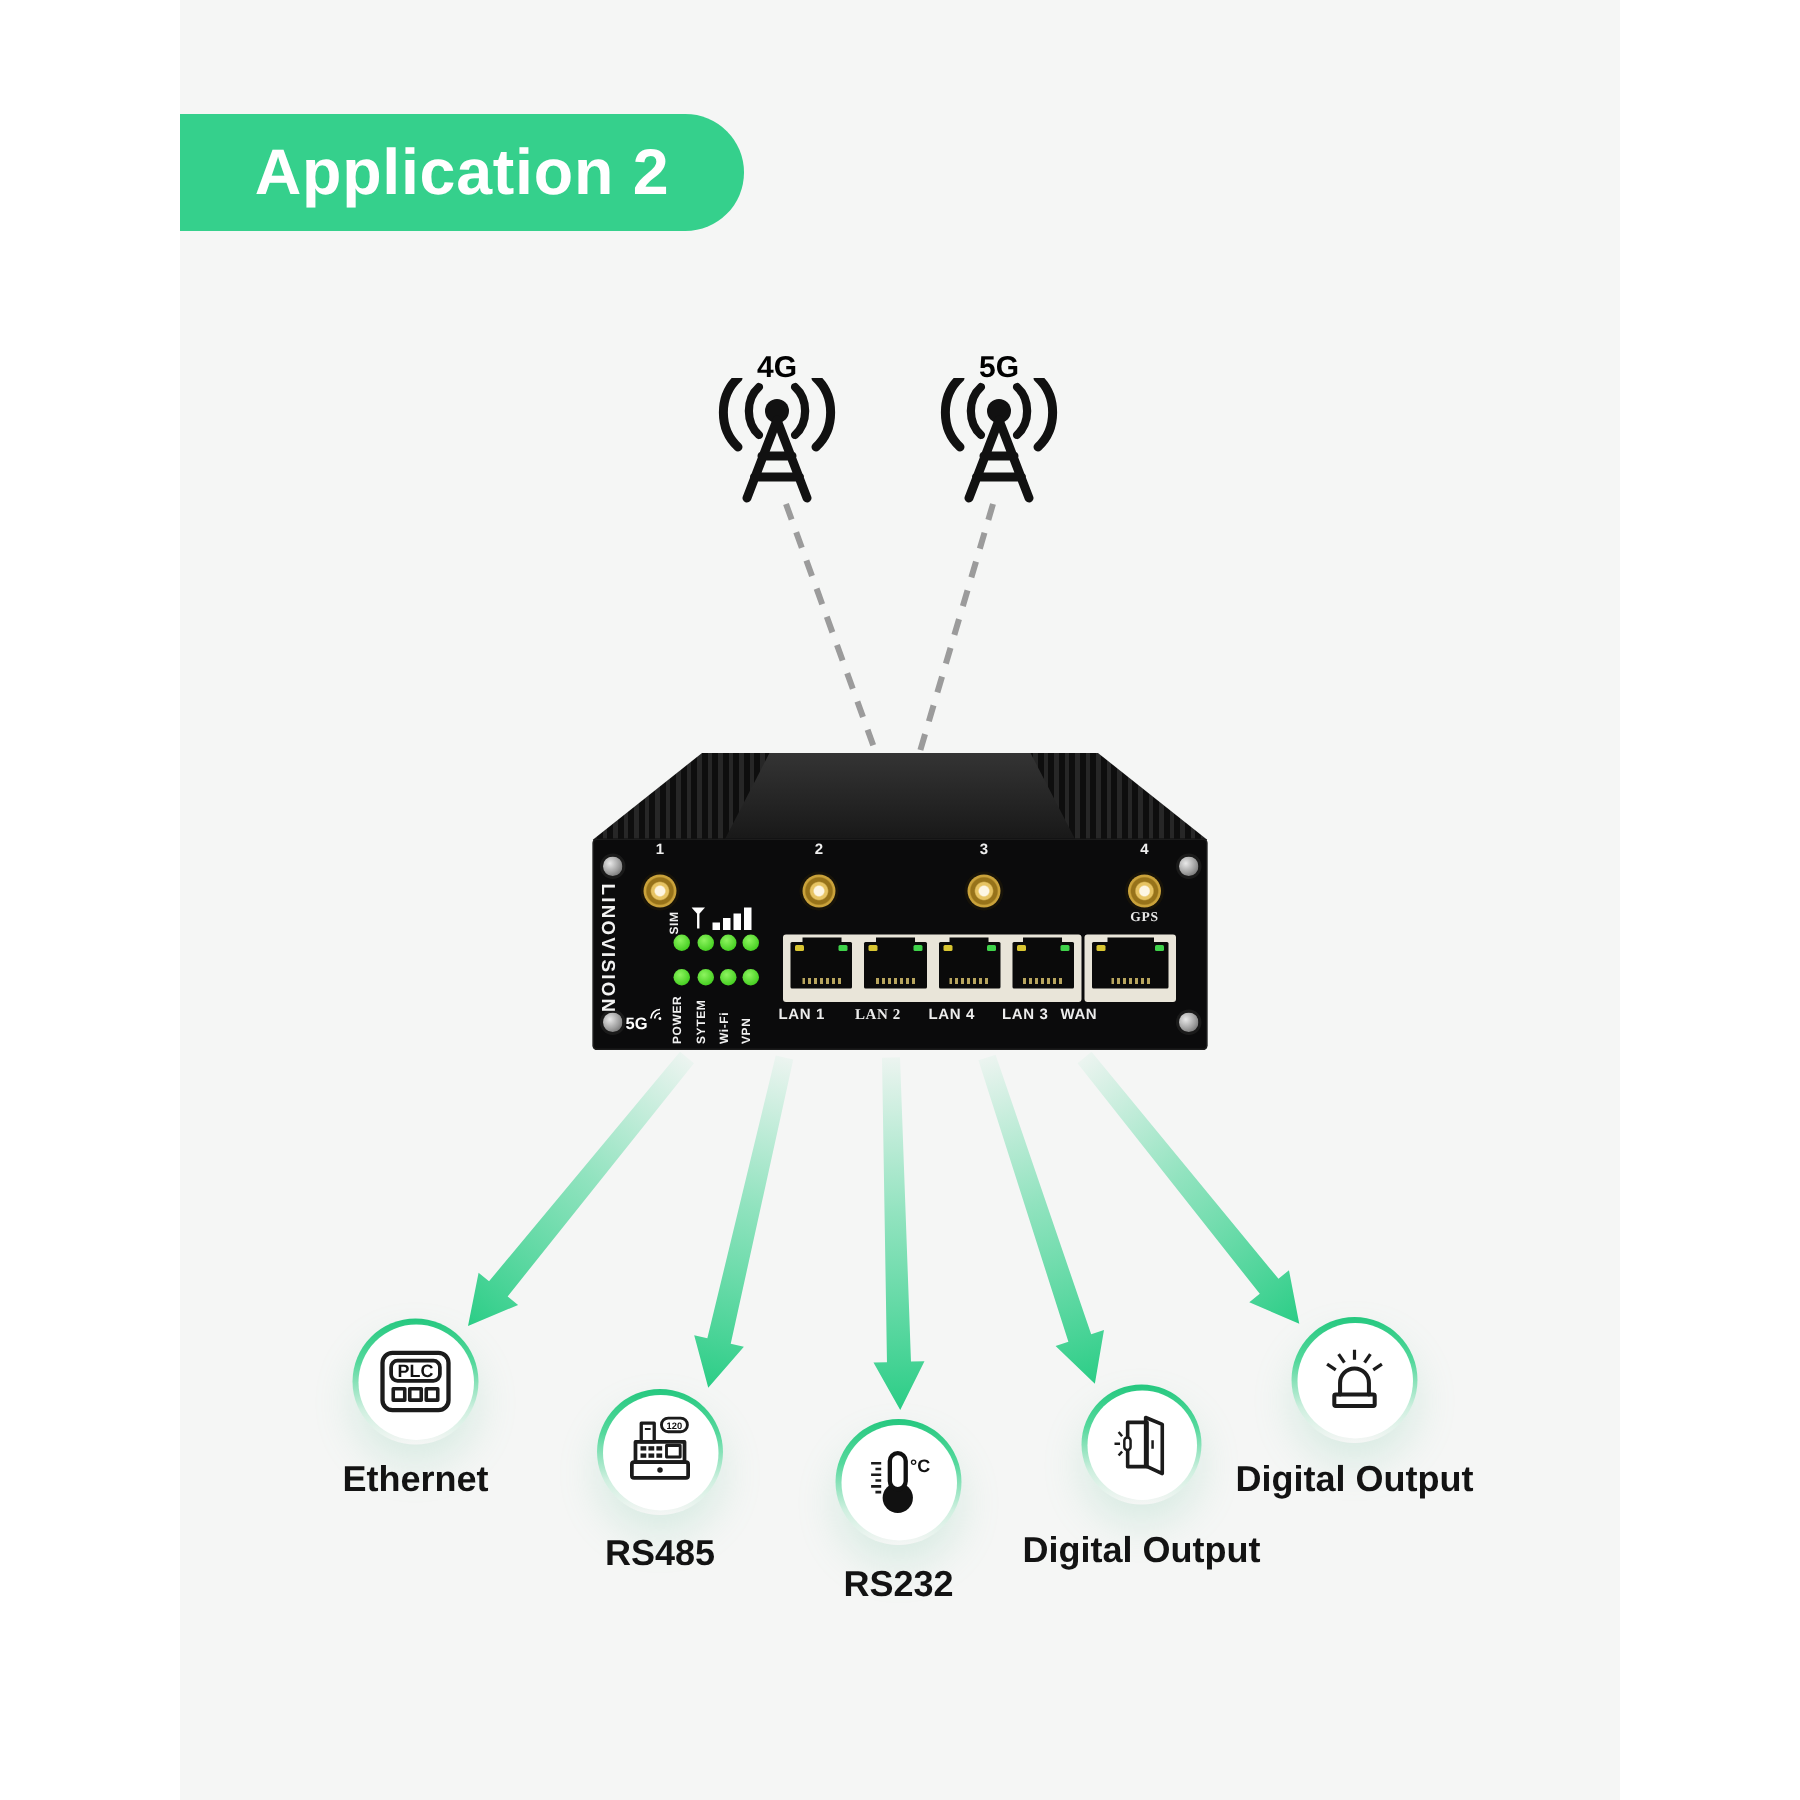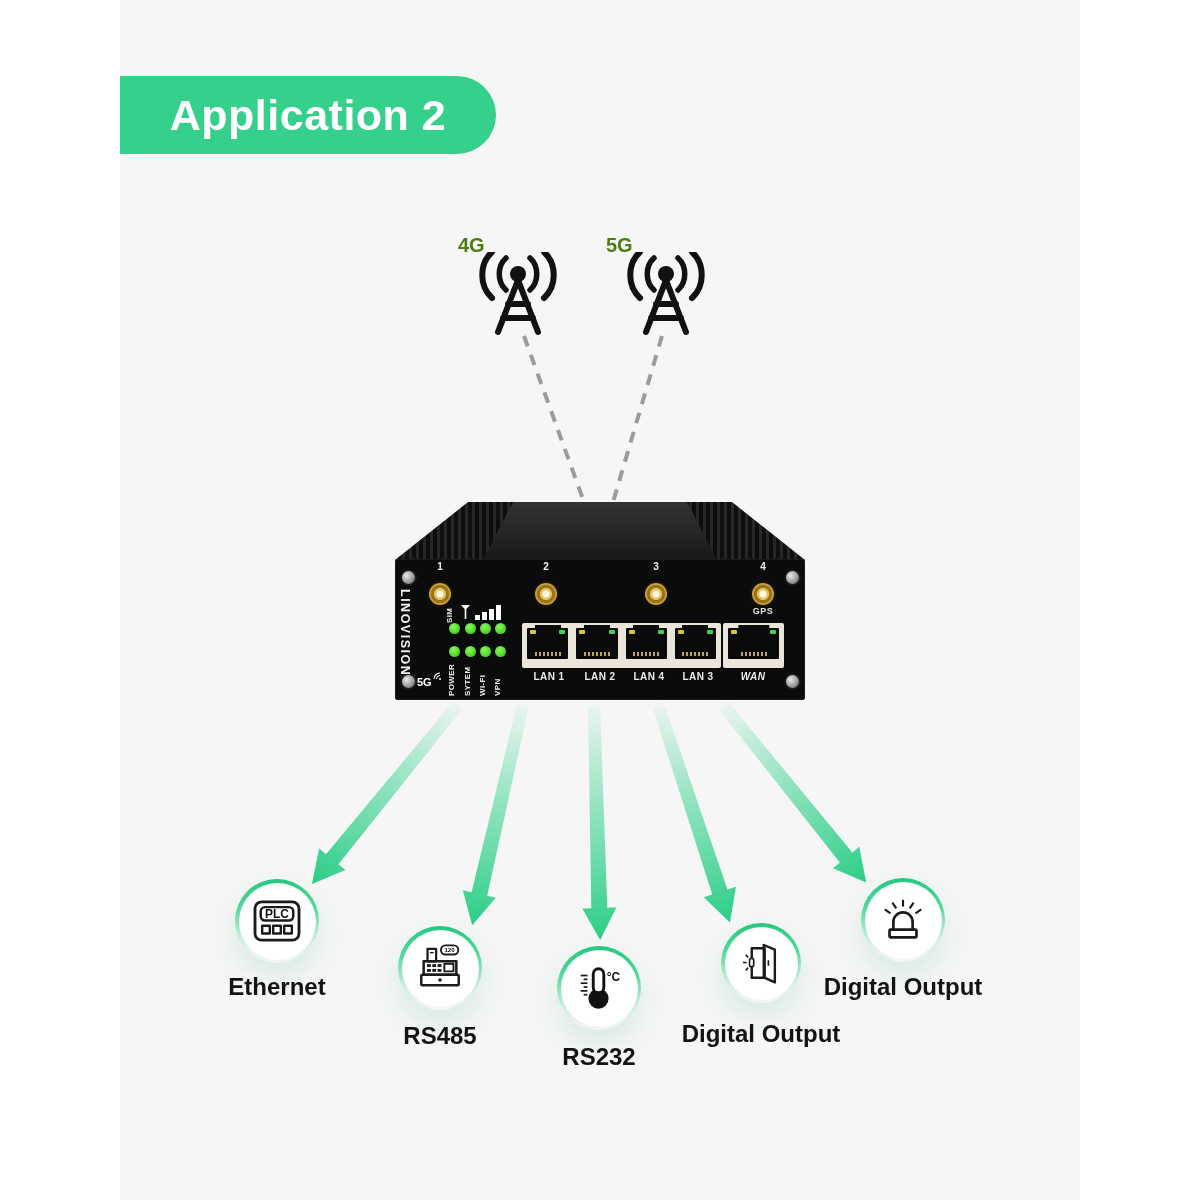--- a/index.html
+++ b/index.html
@@ -14,22 +14,22 @@
     position:absolute;left:120px;top:76px;width:376px;height:78px;
     background:#35d08c;border-radius:0 39px 39px 0;
     display:flex;align-items:center;justify-content:center;
     color:#ffffff;font-size:43px;font-weight:bold;letter-spacing:.5px;z-index:4;
   }
 
   
   .tower{position:absolute;width:120px;height:104px;z-index:2;}
   .tower-4g{left:458px;top:236px;}
   .tower-5g{left:606px;top:236px;}
-  .tower-label{position:absolute;top:-2px;left:0;width:100%;
-    font-size:20px;font-weight:bold;color:#4d7c0f;}
+  .tower-label{position:absolute;top:-2px;left:0;width:100%;text-align:center;
+    font-size:20px;font-weight:bold;color:#000000;}
   .tower svg{position:absolute;left:0;top:16px;}
 
   
   .overlay{position:absolute;left:0;top:0;z-index:1;}
 
   
   .router{position:absolute;left:395px;top:502px;width:410px;height:198px;z-index:2;}
   .top-face{position:absolute;left:0;top:0;width:410px;height:58px;
     clip-path:polygon(73px 0,337px 0,410px 58px,0 58px);
     background:repeating-linear-gradient(90deg,#272727 0 3px,#0e0e0e 3px 7px);}
@@ -45,40 +45,40 @@
     writing-mode:vertical-rl;font-size:12.5px;font-weight:bold;letter-spacing:1.5px;
     color:#f2f2f2;text-align:center;}
   .corner-5g{position:absolute;left:22px;top:113px;color:#fff;font-size:11px;font-weight:bold;}
   .corner-5g svg{vertical-align:6px;margin-left:1px;}
   .ant-num{position:absolute;top:2px;width:20px;text-align:center;
     color:#eee;font-size:10px;font-weight:bold;}
   .sma{position:absolute;top:24px;width:22px;height:22px;border-radius:50%;
     background:radial-gradient(circle,#fdf6e3 0 20%,#e7c463 26% 36%,#97731a 42% 56%,#caa23a 62% 72%,#6a4f10 80%);
     box-shadow:0 0 0 2px #171309;}
   .gps{position:absolute;left:338px;top:47px;width:60px;text-align:center;
-    color:#e8e8e8;font-size:9px;font-weight:bold;letter-spacing:.5px;}
+    color:#e8e8e8;font-size:9px;font-weight:bold;letter-spacing:.5px;font-family:Liberation Serif, serif;}
   .vlabel{position:absolute;writing-mode:vertical-rl;transform:rotate(180deg);
     font-size:8px;font-weight:bold;color:#f0f0f0;letter-spacing:.4px;line-height:1;}
   .led{position:absolute;width:11px;height:11px;border-radius:50%;
     background:radial-gradient(circle at 40% 35%,#8df45f,#44ce20 75%);}
   .sigbars{position:absolute;left:66px;top:45px;}
   .lan-frame{position:absolute;left:127px;top:64px;width:199px;height:45px;background:#e9e5d9;
     border-radius:2px;display:flex;gap:2px;padding:2px;box-sizing:border-box;}
   .wan-frame{position:absolute;left:328px;top:64px;width:61px;height:45px;background:#e9e5d9;
     border-radius:2px;padding:2px;box-sizing:border-box;}
   .rj45{position:relative;flex:1;height:41px;background:#e9e5d9;}
   .wan-frame .rj45{width:100%;height:41px;}
   .jack{position:absolute;left:3px;right:3px;top:3px;bottom:7px;background:#0a0a0a;border-radius:1px;}
   .tab{position:absolute;top:0;left:50%;transform:translateX(-50%);width:55%;height:5px;background:#0a0a0a;}
   .pled{position:absolute;top:5px;width:6px;height:4px;border-radius:1px;}
   .pled.y{left:6px;background:#d8c531;}
   .pled.g{right:6px;background:#3fd24a;}
   .pins{position:absolute;bottom:10px;left:50%;transform:translateX(-50%);width:26px;height:4px;
     background:repeating-linear-gradient(90deg,#b8a55e 0 2px,#0a0a0a 2px 4px);}
-  .port-label{position:absolute;top:112px;width:60px;text-align:center;
+  .port-label{position:absolute;top:112px;width:60px;text-align:left;
     color:#ececec;font-size:10px;font-weight:bold;letter-spacing:.4px;}
 
   
   .ring{position:absolute;width:84px;height:84px;border-radius:50%;padding:3.5px;box-sizing:border-box;
     background:linear-gradient(180deg,#25c87f 0%,#54d89c 35%,rgba(134,226,182,.35) 72%,rgba(134,226,182,0) 100%);
     box-shadow:0 14px 26px rgba(125,200,168,.22);z-index:3;}
   .ring.sm{width:80px;height:80px;}
   .ring-inner{width:100%;height:100%;border-radius:50%;background:#fff;
     display:flex;align-items:center;justify-content:center;}
   .ep-label{position:absolute;width:220px;text-align:center;color:#131313;
@@ -215,24 +215,24 @@
     <div class="wan-frame">
       <div class="rj45">
           <div class="tab"></div>
           <div class="jack"></div>
           <div class="pled y"></div>
           <div class="pled g"></div>
           <div class="pins"></div>
         </div>
     </div>
     <span class="port-label" style="left:124px;">LAN 1</span>
-    <span class="port-label" style="left:175px;">LAN 2</span>
+    <span class="port-label" style="left:175px;font-family:Liberation Serif, serif;">LAN 2</span>
     <span class="port-label" style="left:224px;">LAN 4</span>
     <span class="port-label" style="left:273px;">LAN 3</span>
-    <span class="port-label" style="left:328px;font-style:italic;">WAN</span>
+    <span class="port-label" style="left:312px;">WAN</span>
   </div>
 </div>
 
 <div class="ring" style="left:235px;top:879px;">
   <div class="ring-inner">
     <svg width="50" height="44" viewBox="0 0 52 46">
       <rect x="3" y="3" width="46" height="40" rx="7" class="icon-stroke" stroke-width="3"></rect>
       <rect x="9" y="8.5" width="34" height="14" rx="4.5" class="icon-stroke" stroke-width="2.6"></rect>
       <text x="26" y="20" text-anchor="middle" font-size="12.5" font-weight="bold" fill="#111" font-family="Liberation Sans, sans-serif">PLC</text>
       <rect x="10.5" y="28" width="8" height="8" class="icon-stroke" stroke-width="2.5"></rect>

